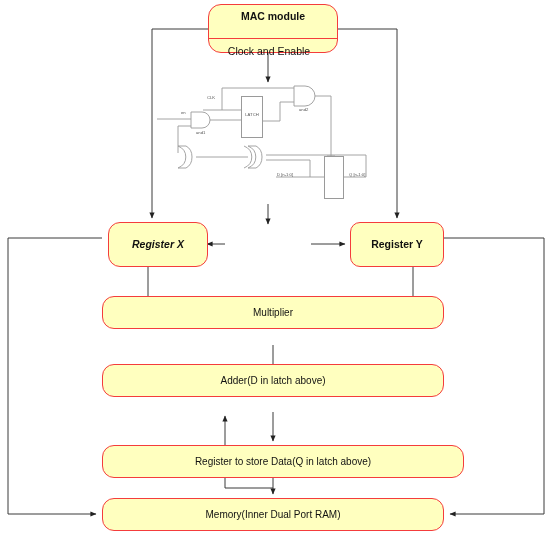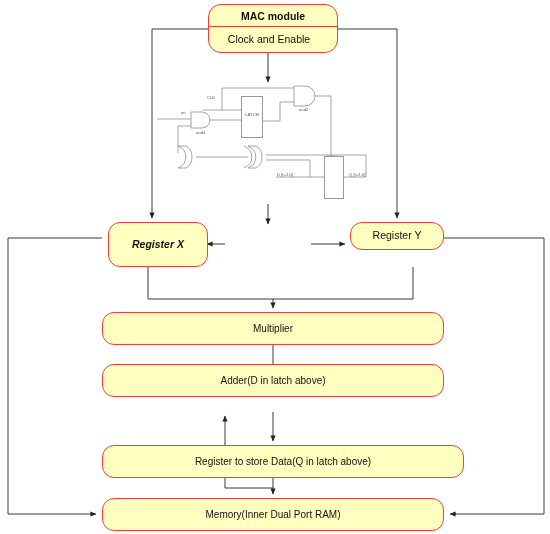--- a/index.html
+++ b/index.html
@@ -45,21 +45,21 @@
     left: 208px; top: 4px;
     width: 130px; height: 49px;
     flex-direction: column;
     justify-content: flex-start;
     padding: 0;
     border-radius: 13px;
   }
   #mac-title {
     font-size: 10.5px;
     font-weight: bold;
-    padding: 5px 0 4px 0;
+    padding: 5px 0 16px 0;
     border-bottom: 1.4px solid #f43c3c;
     width: 100%;
     box-sizing: border-box;
     text-align: center;
   }
   #mac-sub {
     font-size: 10.5px;
     padding: 6px 8px 0 0;
     width: 100%;
     box-sizing: border-box;
@@ -69,25 +69,25 @@
     width: 100px; height: 45px;
     font-size: 10.5px; font-weight: bold; font-style: italic;
   }
   #gated-clock {
     left: 225px; top: 228px;
     width: 86px; height: 33px;
     font-size: 10.5px;
   }
   #register-y {
     left: 350px; top: 222px;
-    width: 94px; height: 28px;
-    font-size: 10.5px; font-weight: normal;
+    width: 94px; height: 45px;
+    font-size: 10.5px; font-weight: bold; border-radius: 10px;
   }
   #multiplier {
-    left: 102px; top: 312px;
+    left: 102px; top: 296px;
     width: 342px; height: 33px;
     font-size: 10px;
   }
   #adder {
     left: 102px; top: 364px;
     width: 342px; height: 33px;
     font-size: 10px;
   }
   #data-register {
     left: 102px; top: 445px;

